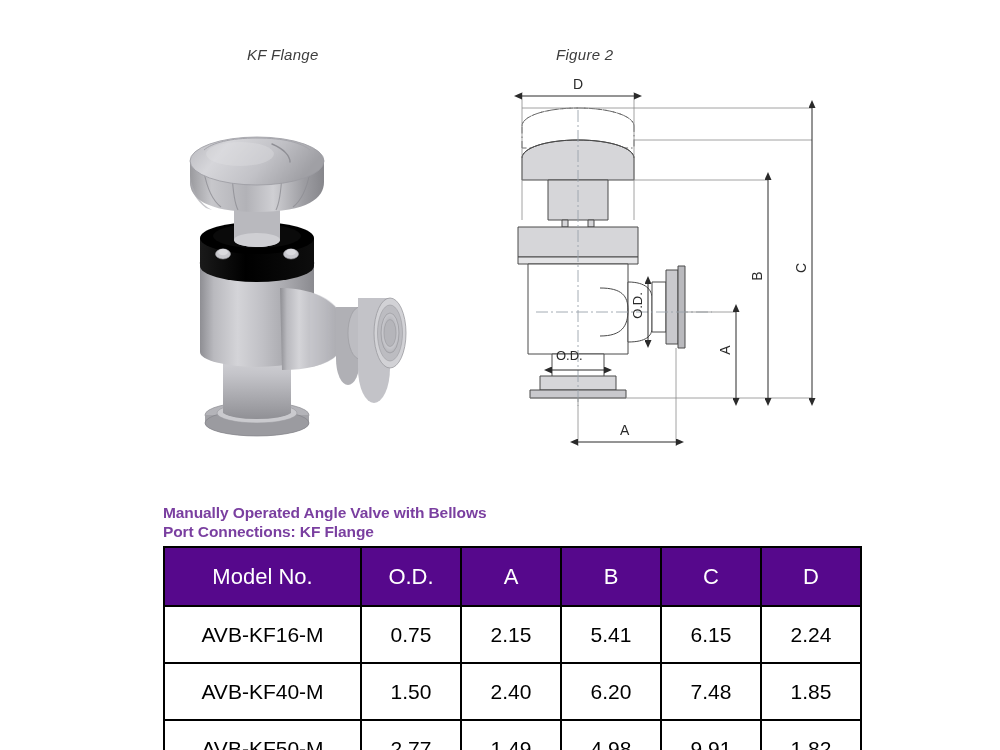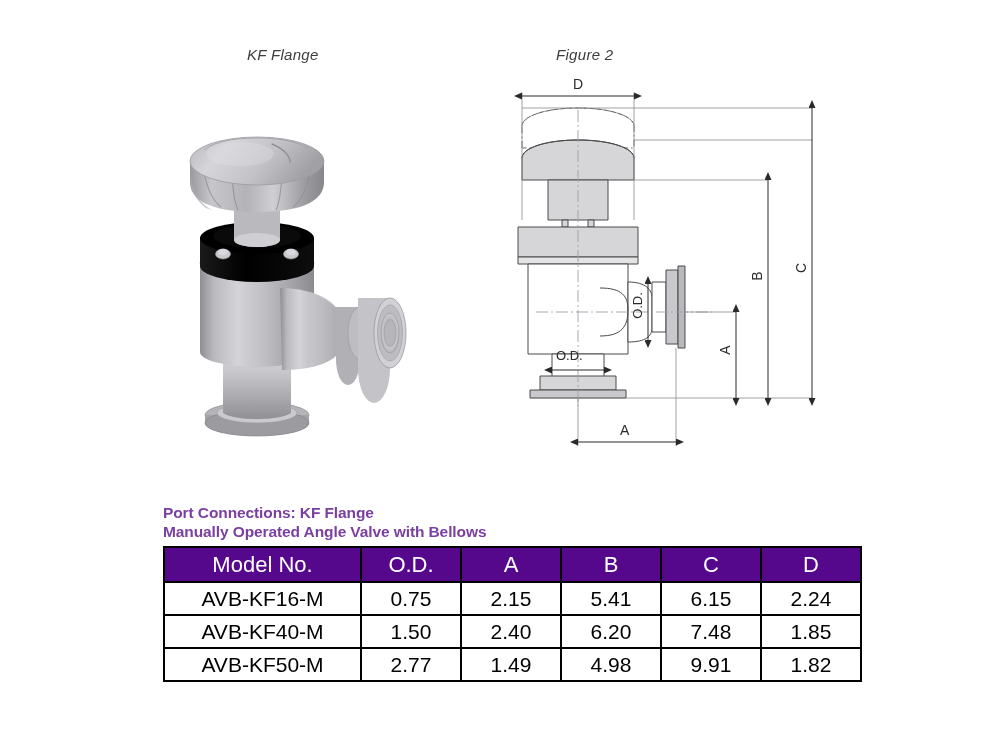--- a/index.html
+++ b/index.html
@@ -54,21 +54,21 @@
     border-collapse:collapse;
     margin-top:5px;
     width:695px;
     table-layout:fixed;
   }
   table.spec th, table.spec td{
     border:2px solid #000000;
     text-align:center;
     font-size:21px;
     height:31px;
-    padding:0;
+    padding:12px;
     font-family:"Liberation Sans", sans-serif;
   }
   table.spec th{
     background:#56088c;
     color:#ffffff;
     font-weight:normal;
     font-size:22px;
     height:33px;
   }
   table.spec td{color:#000000;background:#ffffff;border-radius:7px;}
@@ -326,22 +326,22 @@
     <div class="dimlabel rot90" id="lbl-Av" style="left:220px;top:272px;">A</div>
 
     <div class="dimlabel" id="lbl-Ah" style="left:120px;top:352px;">A</div>
 
     <div class="dimlabel rot90" id="lbl-ODs" style="left:124px;top:228px;font-size:13px;">O.D.</div>
 
     <div class="dimlabel" id="lbl-ODb" style="left:56px;top:278px;font-size:13px;">O.D.</div>
   </div>
 
   <div id="tableblock">
+    <div class="ttitle">Manually Operated Angle Valve with Bellows</div>
     <div class="ttitle">Port Connections: KF Flange</div>
-    <div class="ttitle">Manually Operated Angle Valve with Bellows</div>
 
     <table class="spec">
       <colgroup>
         <col class="c-model">
           <col class="c-num">
           <col class="c-num">
         <col class="c-num">
           <col class="c-num">
           <col class="c-num">
       </colgroup>

